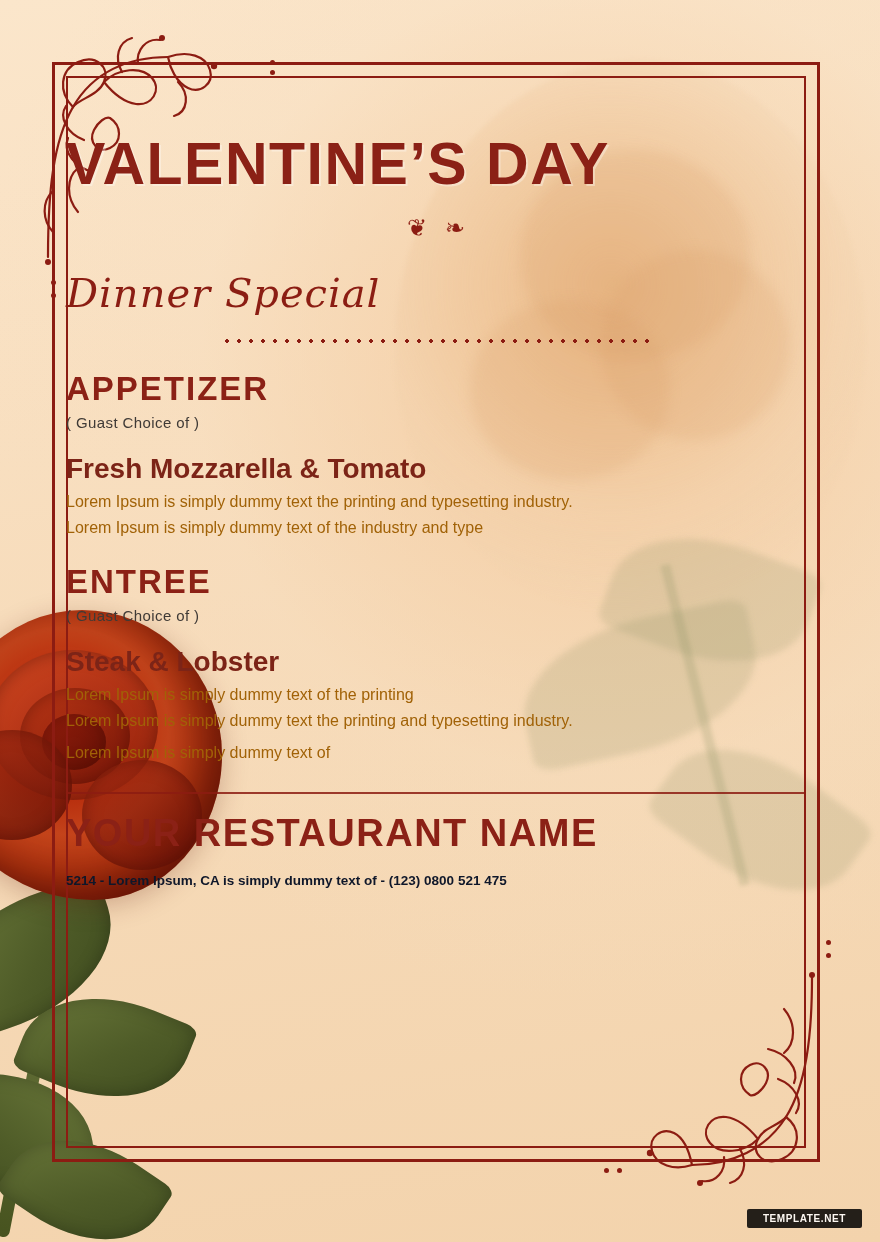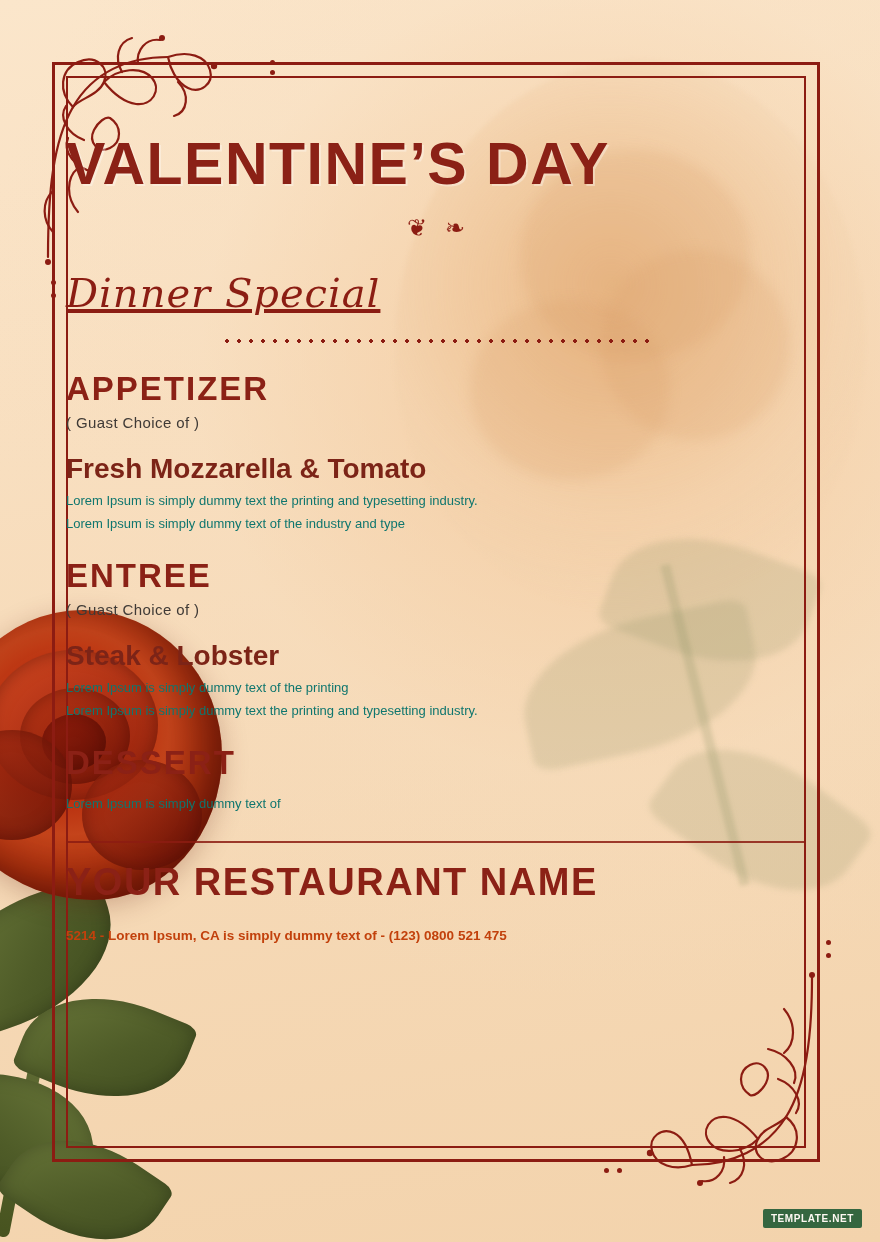--- a/index.html
+++ b/index.html
@@ -167,21 +167,20 @@
     font-size: 24px;
     line-height: 1;
   }
   .script {
     font-family: "DejaVu Serif", serif;
     font-style: italic;
     font-size: 40px;
     color: #8b1d13;
     margin-top: 30px;
     letter-spacing: 1px;
-    text-decoration: underline;
   }
   .dotted-rule {
     margin: 22px auto 0 auto;
     width: 430px;
     height: 6px;
     background-image: radial-gradient(circle, #8c1c12 1.6px, rgba(0,0,0,0) 1.9px);
     background-size: 12px 6px;
     background-repeat: repeat-x;
   }
   .course {
@@ -197,55 +196,55 @@
     margin-top: 6px;
     letter-spacing: 0.4px;
   }
   .dish {
     font-size: 28px;
     font-weight: bold;
     color: #7c2417;
     margin-top: 22px;
   }
   .dish-desc {
-    font-size: 13px;
-    color: #0f766e;
+    font-size: 16px;
+    color: #a16207;
     margin-top: 8px;
   }
   .restaurant-rule {
     margin: 30px auto 0 auto;
     width: 100%;
     height: 2px;
     background: #8c1c12;
     opacity: 0.85;
   }
   .restaurant-name {
     font-size: 38px;
     font-weight: bold;
     letter-spacing: 1.5px;
     color: #8b2116;
     margin-top: 18px;
   }
   .address {
     font-size: 13.5px;
     font-weight: bold;
-    color: #c2410c;
-    margin-top: 24px;
+    color: #0f172a;
+    margin-top: 18px;
   }
 
   .watermark {
     position: absolute;
     right: 18px;
     bottom: 14px;
-    background: #14532d;
+    background: #000000;
     color: #ffffff;
     font-size: 10px;
     font-weight: bold;
     letter-spacing: 0.6px;
-    padding: 4px 8px;
+    padding: 4px 16px;
     border-radius: 2px;
     opacity: 0.85;
   }
 </style>
 </head>
 <body>
 
 <div class="page">
 
   <div class="bg-base"></div>
@@ -347,21 +346,20 @@
     <div class="dish-desc">Lorem Ipsum is simply dummy text of the industry and type</div>
 
     <div class="course">ENTREE</div>
     <div class="course-note">( Guast Choice of )</div>
 
     <div class="dish">Steak &amp; Lobster</div>
     <div class="dish-desc">Lorem Ipsum is simply dummy text of the printing</div>
 
     <div class="dish-desc">Lorem Ipsum is simply dummy text the printing and typesetting industry.</div>
 
-    <div class="course">DESSERT</div>
     <div class="dish-desc" style="margin-top:14px;">Lorem Ipsum is simply dummy text of</div>
 
     <div class="restaurant-rule"></div>
     <div class="restaurant-name">YOUR RESTAURANT NAME</div>
     <div class="address">5214 - Lorem Ipsum, CA is simply dummy text of - (123) 0800 521 475</div>
   </div>
 
   <div class="watermark">TEMPLATE.NET</div>
 </div>
 

